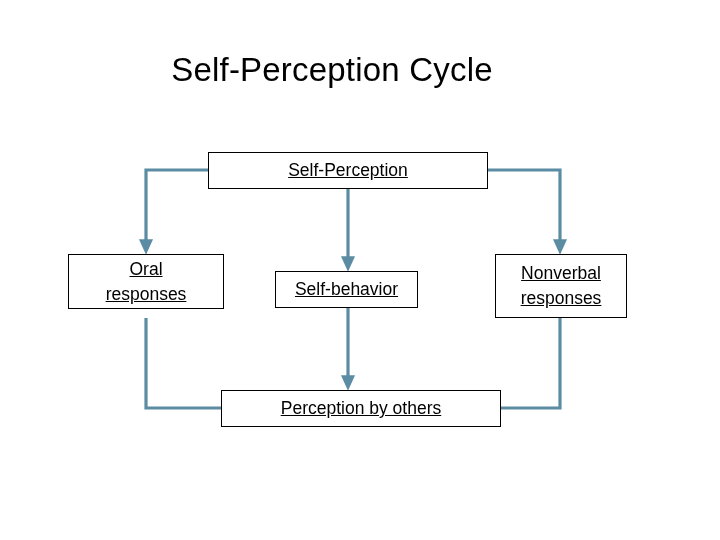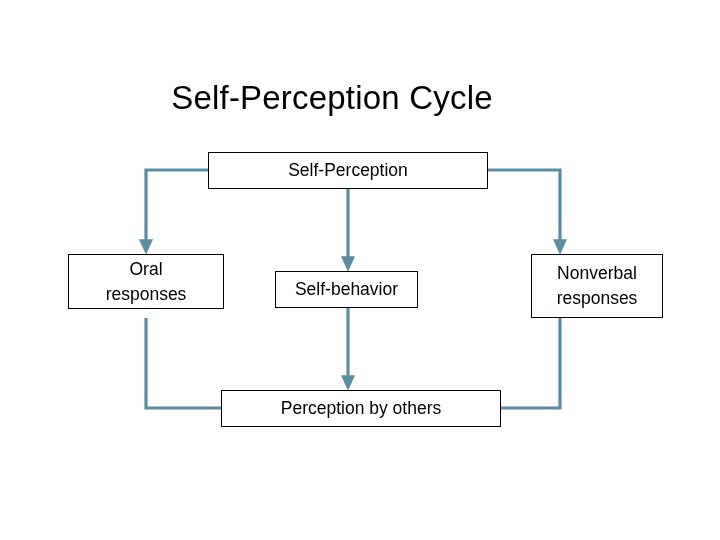--- a/index.html
+++ b/index.html
@@ -19,43 +19,42 @@
     position: absolute;
     left: 0;
     top: 50px;
     width: 664px;
     text-align: center;
     font-size: 33px;
     line-height: 40px;
     color: #000000;
     font-weight: 400;
     letter-spacing: 0.2px;
-    margin-top: 28px;
   }
   .node {
     position: absolute;
     box-sizing: border-box;
     border: 1.6px solid #000000;
     background: #ffffff;
     color: #000000;
     display: flex;
     align-items: center;
     justify-content: center;
     text-align: center;
     font-size: 17.5px;
     line-height: 25px;
     z-index: 3;
   }
-  .node span { display: block; }
+  .node span { display: block; text-decoration: underline; }
 
   
   #node-self-perception { left: 208px; top: 152px; width: 280px; height: 37px; }
   #node-oral            { left: 68px;  top: 254px; width: 156px; height: 55px; }
   #node-self-behavior   { left: 275px; top: 271px; width: 143px; height: 37px; }
-  #node-nonverbal       { left: 495px; top: 254px; width: 132px; height: 64px; margin-left: 36px; }
+  #node-nonverbal       { left: 495px; top: 254px; width: 132px; height: 64px; }
   #node-perception      { left: 221px; top: 390px; width: 280px; height: 37px; }
 
   #connectors {
     position: absolute;
     left: 0;
     top: 0;
     width: 720px;
     height: 540px;
     z-index: 1;
   }

